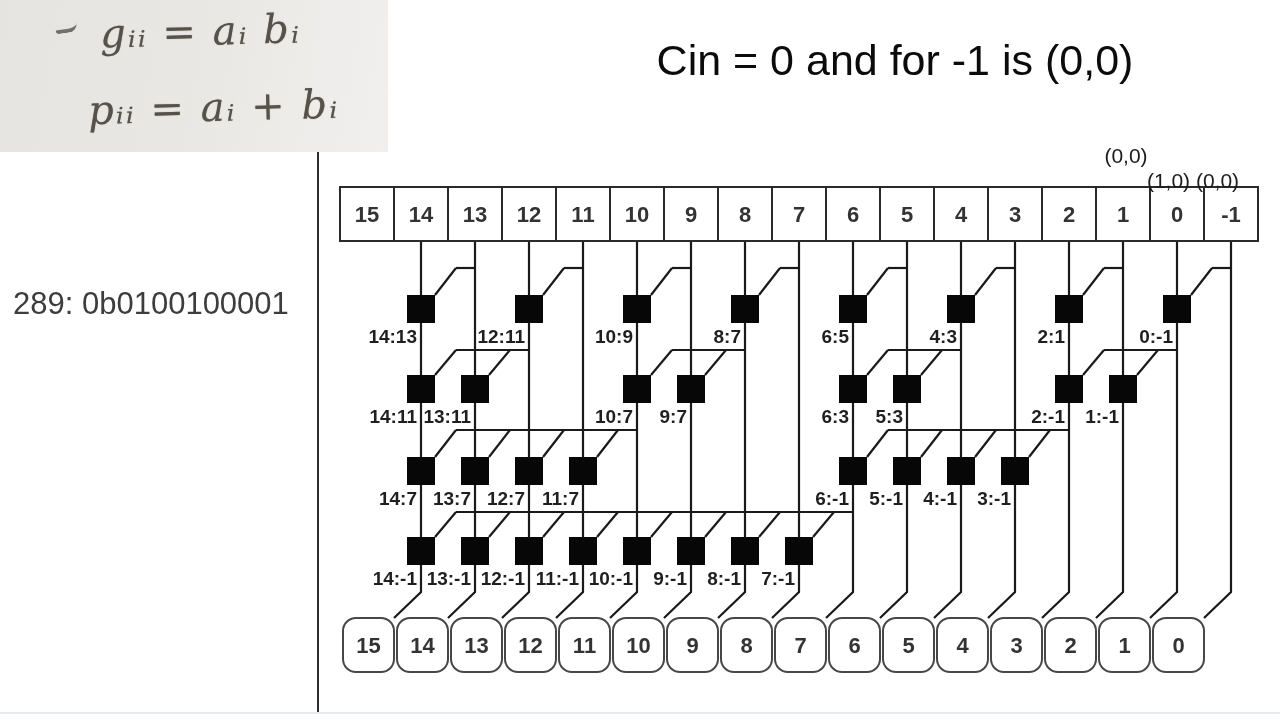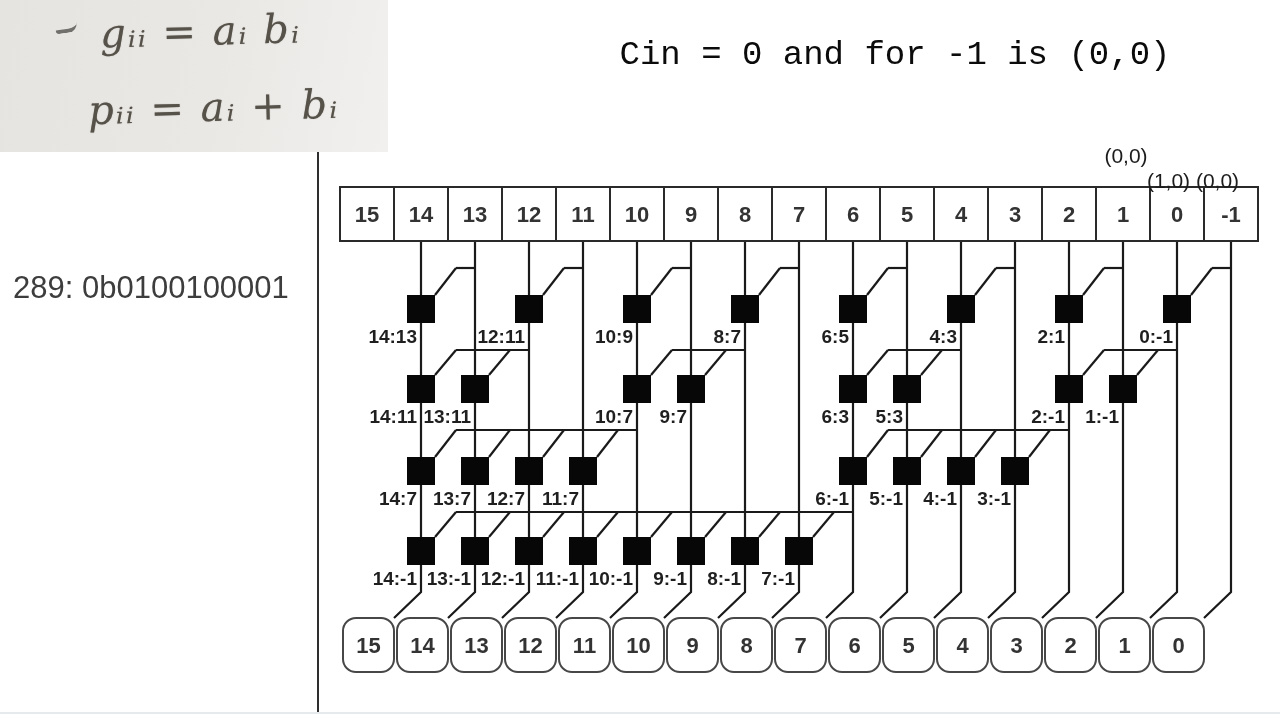--- a/index.html
+++ b/index.html
@@ -8,23 +8,23 @@
   #paper{position:absolute;left:0;top:0;width:388px;height:152px;
          background:linear-gradient(100deg,#e6e4e0 0%,#eae8e5 55%,#f1f0ee 100%);}
   .note-line{position:absolute;color:#56524a;font-family:"DejaVu Serif",serif;
              font-style:italic;font-size:40px;letter-spacing:2px;
              text-shadow:0 0 1px rgba(90,85,75,.55);transform:rotate(-1.5deg);}
   #note-line-1{left:100px;top:8px;}
   #note-line-2{left:88px;top:84px;}
   #pen-mark{position:absolute;left:55px;top:20px;width:22px;height:9px;
             border-bottom:4px solid #4b4a47;border-radius:0 0 9px 4px;transform:rotate(-8deg);opacity:.75;}
   #main-title{position:absolute;left:555px;top:36px;width:680px;text-align:center;
-              font-size:34px;color:#0b0b0b;font-family:Liberation Mono, monospace;}
+              font-size:43px;color:#0b0b0b;}
   .bin-line{position:absolute;left:13px;font-size:31px;color:#3d3d3d;}
-  #bin-line-1{top:270px;}
+  #bin-line-1{top:286px;}
   #bin-line-2{top:356px;}
   #separator{position:absolute;left:317px;top:152px;width:2px;height:560px;background:#2e2e2e;}
   #bottom-hairline{position:absolute;left:0;top:712px;width:1280px;height:2px;background:#e7eaed;}
   svg text{font-family:"Liberation Sans",sans-serif;}
 </style>
 </head>
 <body>
 
 <div id="stage">
 

